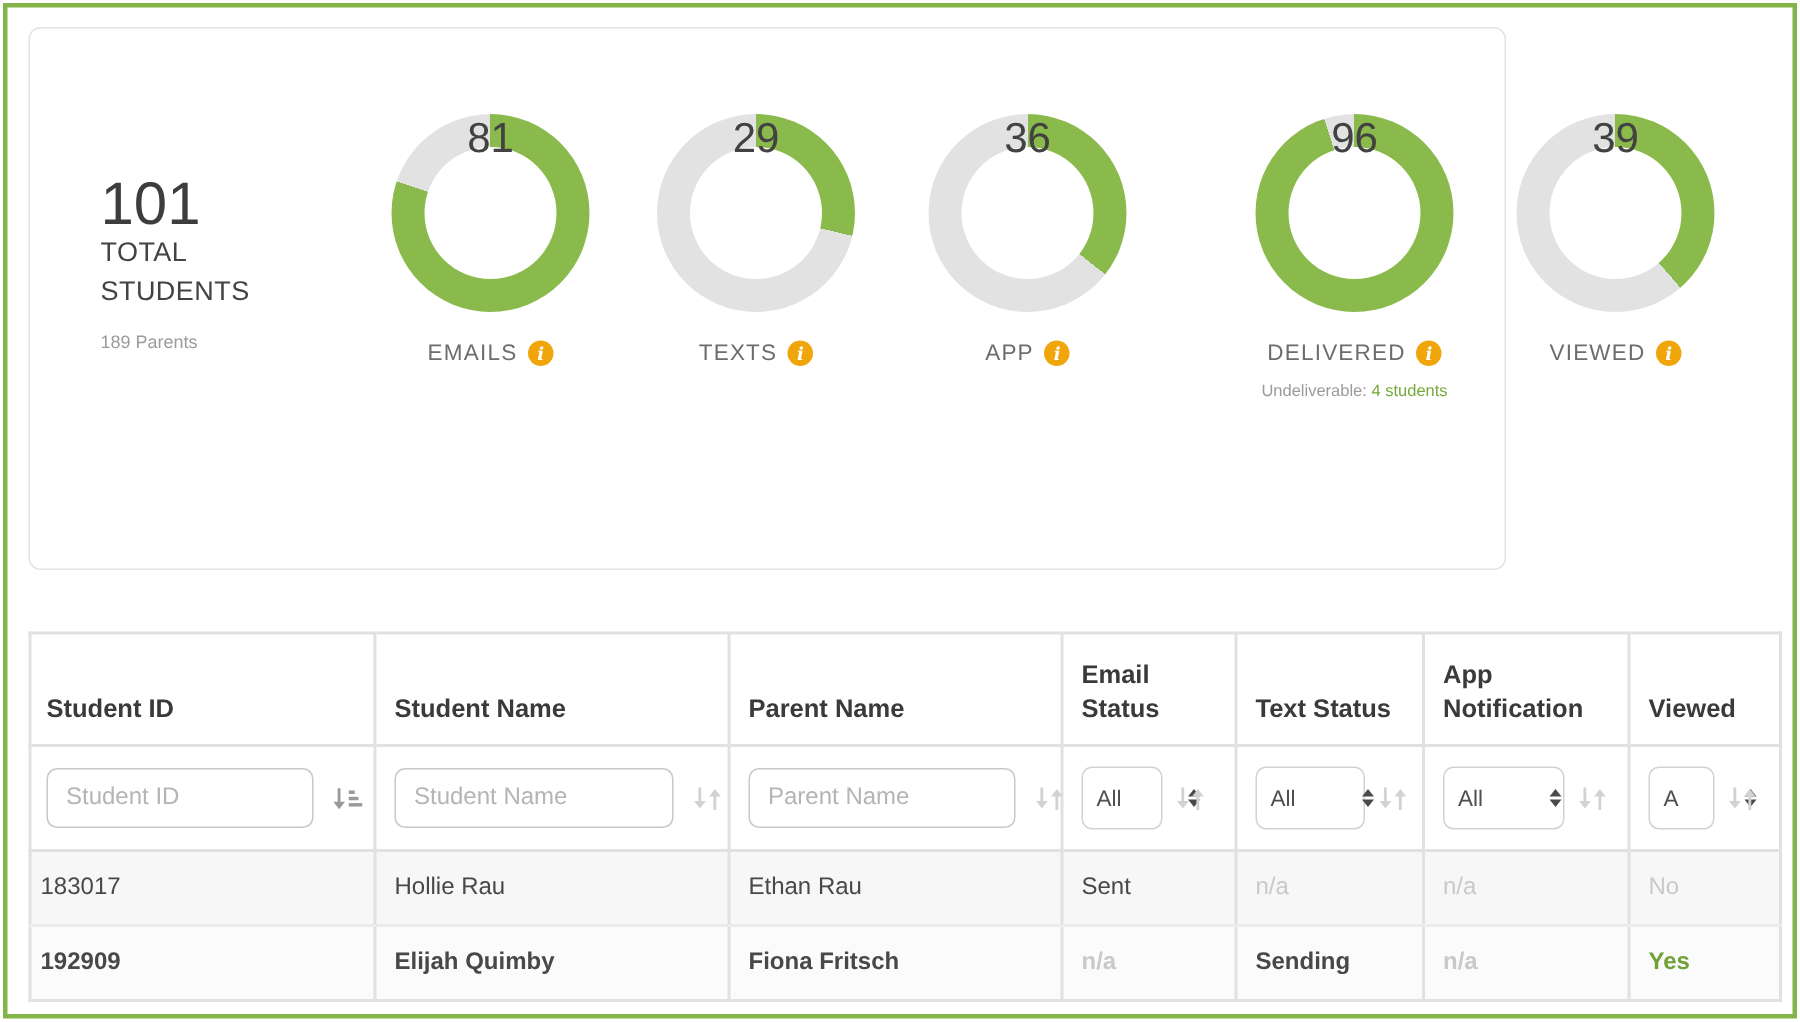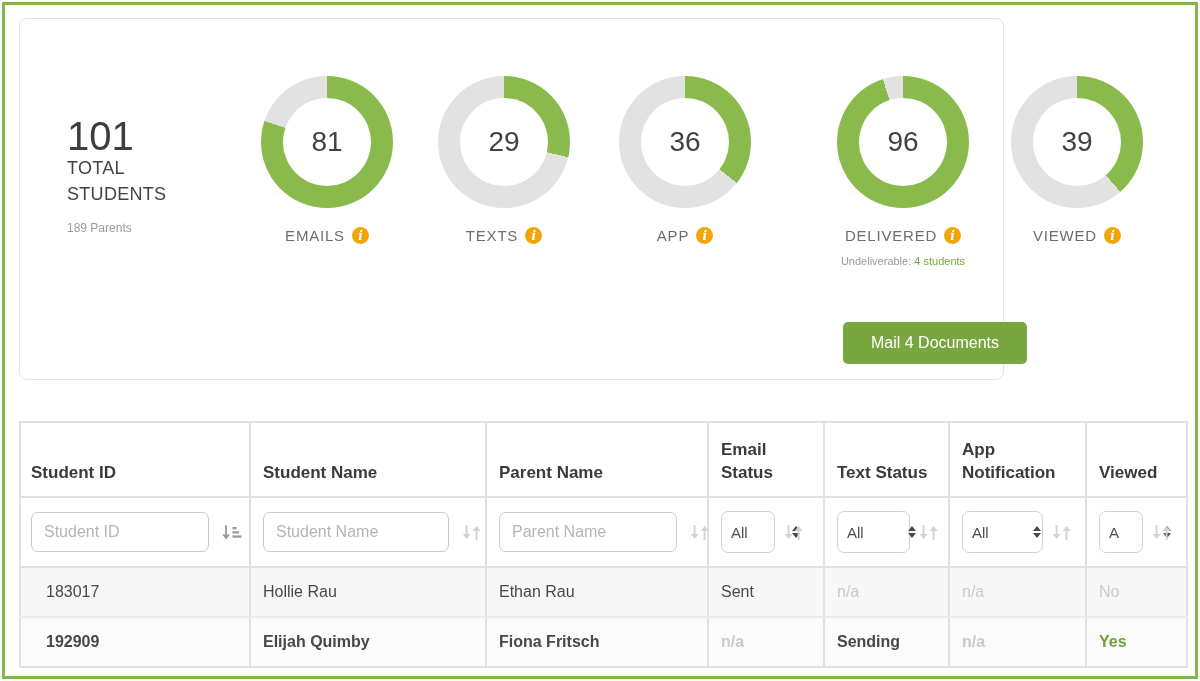--- a/index.html
+++ b/index.html
@@ -16,21 +16,21 @@
   .stats-panel{position:absolute; left:19px; top:18px; width:985px; height:362px;
     background:#fff; border:1px solid #e3e3e3; border-radius:8px;}
   .total-value{position:absolute; left:47px; top:92px; font-size:40px; line-height:50px;
     font-weight:500; color:#3d3d3d;}
   .total-label{position:absolute; left:47px; top:136px; width:112px; font-size:18px;
     line-height:26px; color:#434343; letter-spacing:.3px;}
   .total-sub{position:absolute; left:47px; top:202px; font-size:12px; color:var(--gray-text);}
 
   .donut-group{position:absolute; top:57px; width:220px; display:flex; flex-direction:column; align-items:center;}
   .donut{width:132px; height:132px; border-radius:50%; position:relative;
-    display:flex; align-items:center; justify-content:center;}
+    display:flex; justify-content:center;}
   .donut::after{content:""; position:absolute; inset:22px; background:#fff; border-radius:50%;}
   .donut-value{position:relative; z-index:1; font-size:28px; color:#424242;}
   .donut-label-row{display:flex; align-items:center; gap:7px; margin-top:19px;}
   .donut-label{font-size:15px; color:#6d6d6d; letter-spacing:.8px;}
   .info-icon{width:17px; height:17px; border-radius:50%; background:var(--info-orange);
     color:#fff; font-family:"DejaVu Serif", serif; font-weight:bold; font-style:italic; font-size:12px;
     display:flex; align-items:center; justify-content:center; cursor:pointer;}
   .donut-note{margin-top:5px; width:172px; text-align:center; font-size:11px; line-height:24px;}
   .note-prefix{color:var(--gray-text);}
   .note-link{color:var(--link-green); cursor:pointer;}
@@ -60,21 +60,21 @@
   .sel-email{width:54px;} .sel-text{width:73px;} .sel-app{width:81px;} .sel-viewed{width:44px;}
   .spinner{display:flex; flex-direction:column; gap:2px; align-items:center;}
   .spin-up{width:0;height:0;border-left:4px solid transparent;border-right:4px solid transparent;
     border-bottom:5px solid #4a4a4a;}
   .spin-down{width:0;height:0;border-left:4px solid transparent;border-right:4px solid transparent;
     border-top:5px solid #4a4a4a;}
   .sort-icon{display:flex; align-items:center; cursor:pointer; flex:none;}
 
   .data-row td{height:50px; font-size:16px; color:#484848; padding-left:12px;
     border-bottom-color:#ececec;}
-  .data-row td:first-child{padding-left:25px;}
+  .data-row td:first-child{padding-left:6px;}
   .data-row:last-child td{border-bottom-color:#e1e1e1;}
   .row-odd td{background:#f7f7f7;}
   .row-even td{background:#fbfbfb;font-weight:bold;}
   .cell-muted{color:var(--muted-text) !important;}
   .cell-green{color:#6fa236 !important;}
 </style>
 </head>
 <body>
 
 <div class="stats-panel">
@@ -129,21 +129,20 @@
   <div class="donut-group" style="left:947px">
     <div class="donut" style="background: conic-gradient(rgb(139, 186, 76) 0deg, rgb(139, 186, 76) 139.01deg, rgb(226, 226, 226) 139.01deg, rgb(226, 226, 226) 360deg);">
       <span class="donut-value">39</span>
     </div>
     <div class="donut-label-row">
       <span class="donut-label">VIEWED</span>
       <span class="info-icon">i</span>
     </div>
   </div>
 
-  <button class="mail-button">Mail 4 Documents</button>
 </div>
 
 <table class="grid">
   <colgroup>
     <col style="width:230px">
       <col style="width:236px">
       <col style="width:222px">
     <col style="width:116px">
       <col style="width:125px">
       <col style="width:137px">

